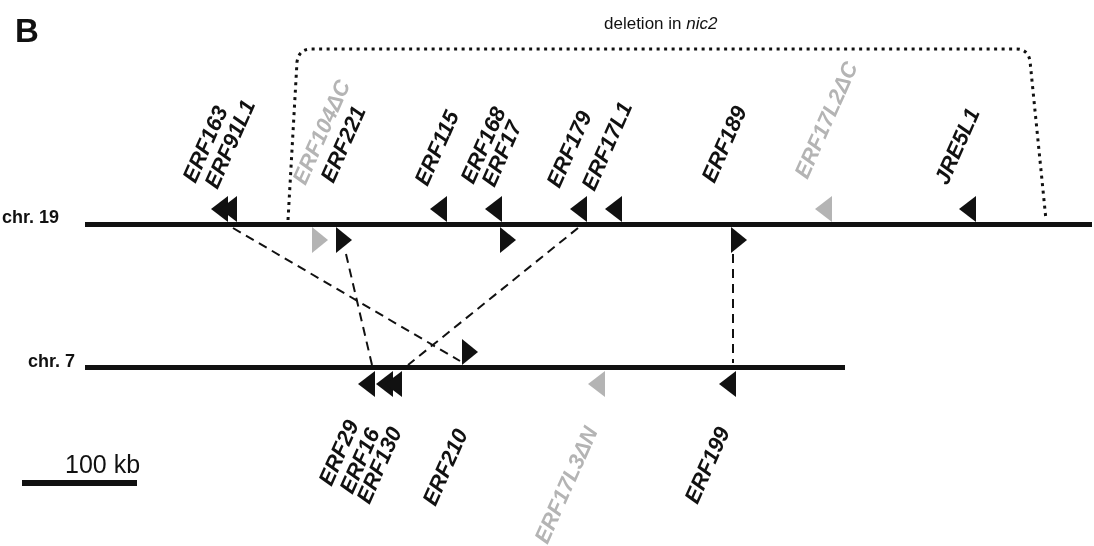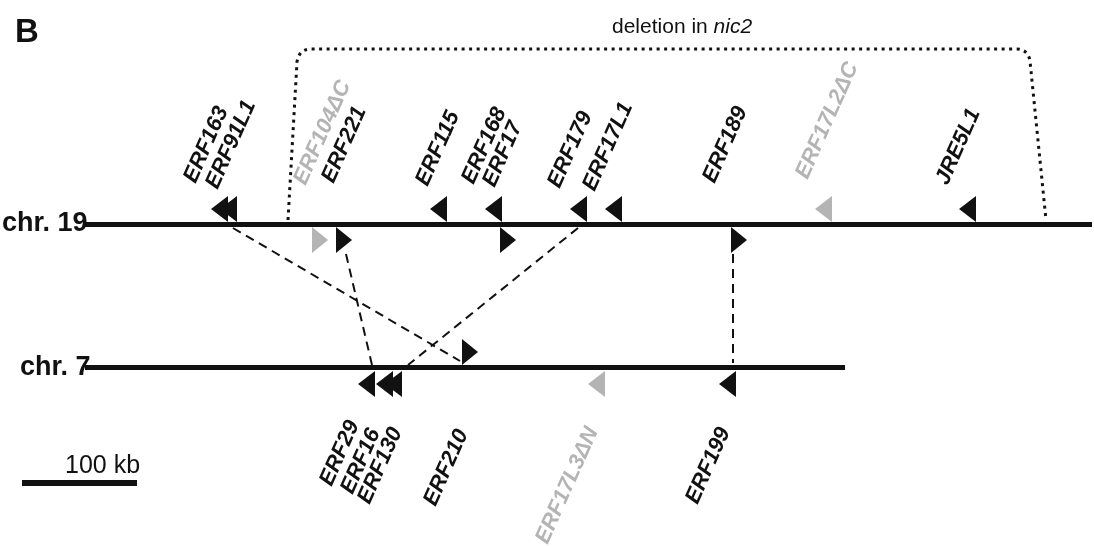--- a/index.html
+++ b/index.html
@@ -2,23 +2,23 @@
 <html><head>
 <meta charset="utf-8">
 <style>
   html,body { margin:0; padding:0; background:#ffffff; }
   .figure {
     position:relative; width:1094px; height:546px; background:#ffffff;
     font-family:"Liberation Sans", sans-serif; color:#111; overflow:hidden;
   }
   .abs { position:absolute; }
   .panel-label { font-size:33px; font-weight:bold; }
-  .chr-label { font-size:27px; font-weight:bold; white-space:nowrap; }
+  .chr-label { font-size:18px; font-weight:bold; white-space:nowrap; }
   .chr-line { background:#111; height:5px; }
-  .ann-label { font-size:21px; white-space:nowrap;margin-left:8px; }
+  .ann-label { font-size:17px; white-space:nowrap; }
   .ann-label .it { font-style:italic; }
   .glabel {
     position:absolute; font-style:italic; font-weight:bold; font-size:22px;
     line-height:24px; height:24px; white-space:nowrap;
     transform:rotate(-66deg); transform-origin:0 100%;
   }
   .glabel.gray { color:#b4b4b4; }
   .tri { position:absolute; width:0; height:0; }
   .tri-left  { border-top:13px solid transparent; border-bottom:13px solid transparent; border-right:17px solid #111; }
   .tri-right { border-top:13px solid transparent; border-bottom:13px solid transparent; border-left:16px solid #111; }
@@ -43,21 +43,21 @@
 
   <div class="abs panel-label" style="left:15px; top:12px">B</div>
 
   <div class="abs ann-label" style="left:604px; top:14px">
     <span>deletion in </span><span class="it">nic2</span>
   </div>
 
   <div class="abs chr-label" style="left:2px; top:207px">chr. 19</div>
   <div class="abs chr-line" style="left:85px; top:222px; width:1007px"></div>
 
-  <div class="abs chr-label" style="left:20px; top:351px">chr. 7</div>
+  <div class="abs chr-label" style="left:28px; top:351px">chr. 7</div>
   <div class="abs chr-line" style="left:85px; top:365px; width:760px"></div>
 
   <div class="tri tri-left" style="left:211px; top:196px"></div>
   <div class="tri tri-left" style="left:220px; top:196px"></div>
   <div class="tri tri-right gray" style="left:312px; top:227px"></div>
   <div class="tri tri-right" style="left:336px; top:227px"></div>
   <div class="tri tri-left" style="left:430px; top:196px"></div>
   <div class="tri tri-left" style="left:485px; top:196px"></div>
   <div class="tri tri-right" style="left:500px; top:227px"></div>
   <div class="tri tri-left" style="left:570px; top:196px"></div>

